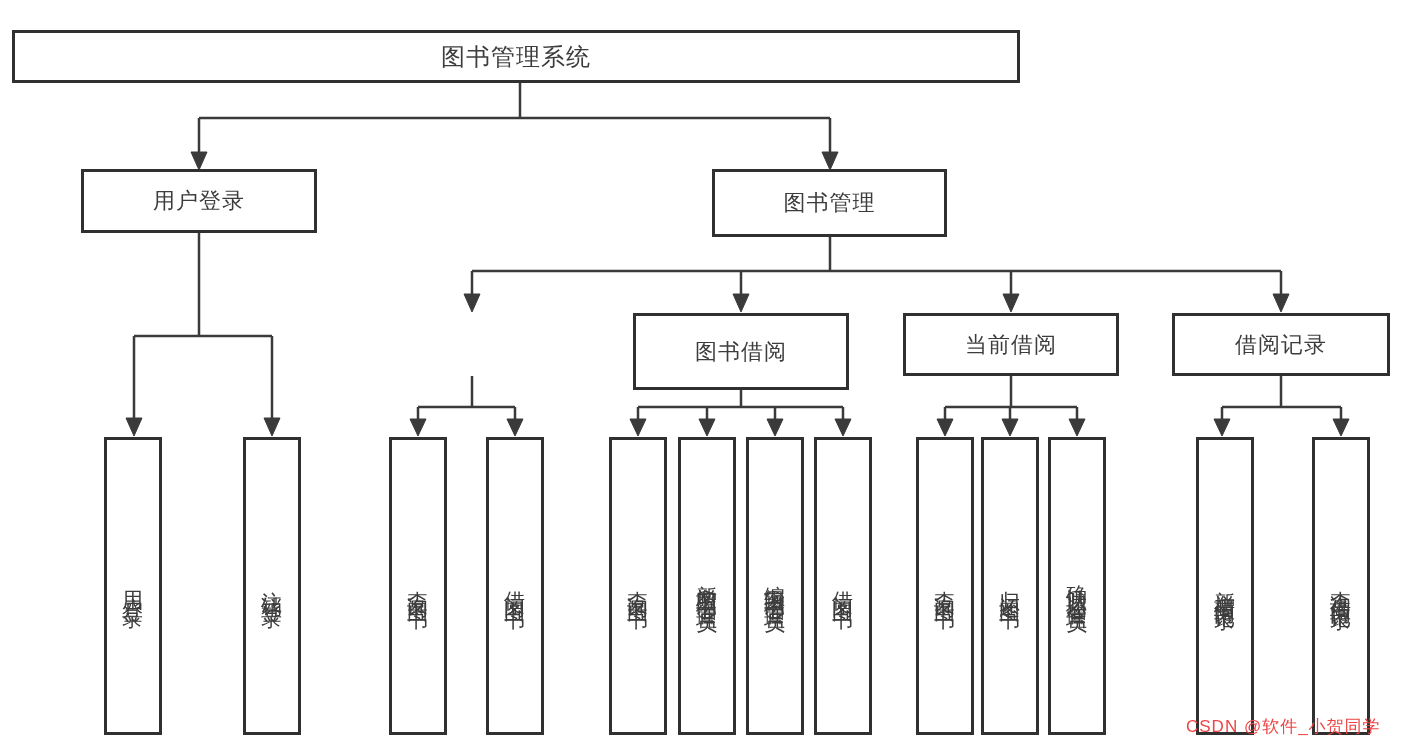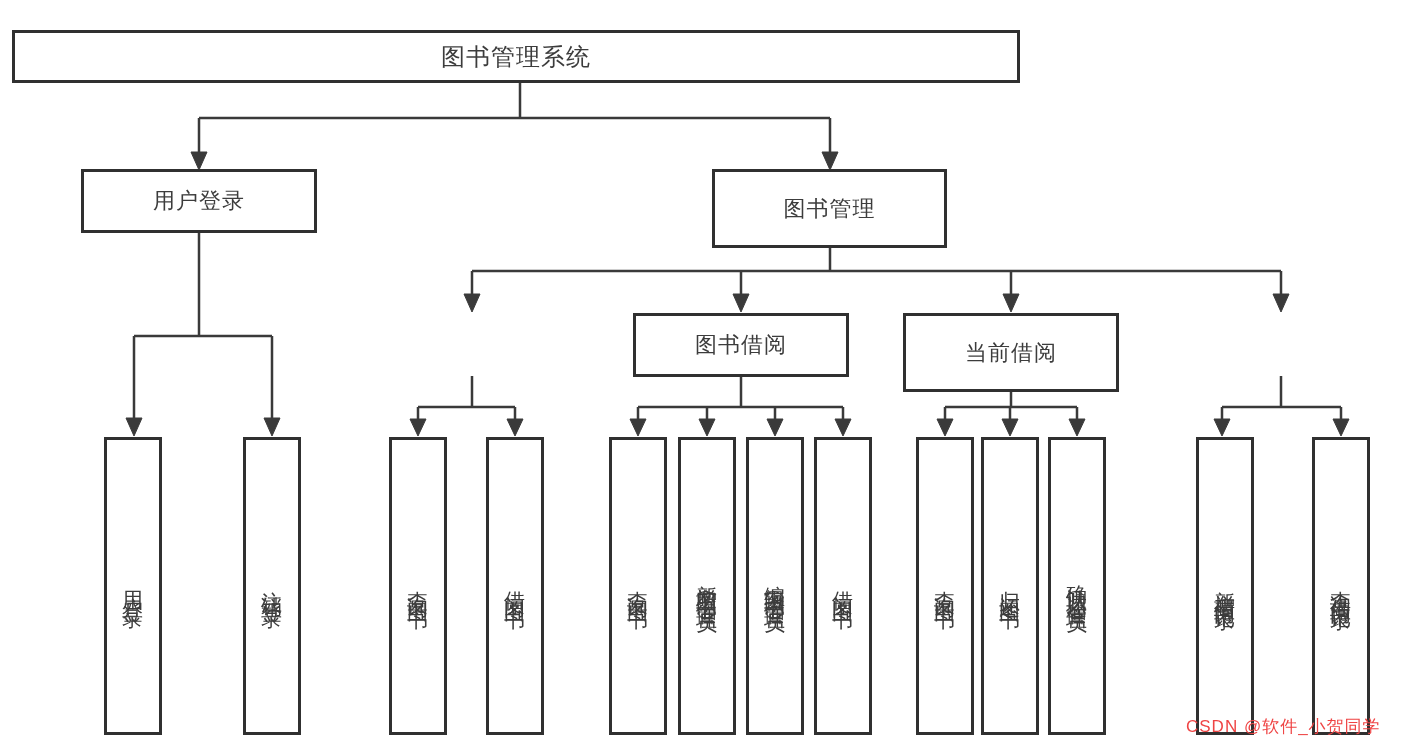--- a/index.html
+++ b/index.html
@@ -95,29 +95,32 @@
     </g>
   </svg>
 
   <div class="box h1" style="left: 12px; top: 14px; width: 1008px; height: 53px; border-color: rgb(48, 48, 48); color: rgb(60, 60, 60); margin-top: 16px;">
     <span>图书管理系统</span>
   </div>
 
   <div class="box h2" style="left: 81px; top: 169px; width: 236px; height: 64px; border-color: rgb(48, 48, 48); color: rgb(60, 60, 60);">
     <span>用户登录</span>
   </div>
-  <div class="box h2" style="left: 712px; top: 169px; width: 235px; height: 79px; border-color: rgb(48, 48, 48); color: rgb(60, 60, 60);">
+  <div class="box h2" style="left: 712px; top: 169px; width: 235px; height: 68px; border-color: rgb(48, 48, 48); color: rgb(60, 60, 60);">
     <span>图书管理</span>
   </div>
 
-  <div class="box h2" style="left: 633px; top: 313px; width: 216px; height: 64px; border-color: rgb(48, 48, 48); color: rgb(60, 60, 60);">
+  <div class="box h2" style="left: 633px; top: 313px; width: 216px; height: 77px; border-color: rgb(48, 48, 48); color: rgb(60, 60, 60);">
     <span>图书借阅</span>
   </div>
-  <div class="box h2" style="left: 903px; top: 313px; width: 216px; height: 79px; border-color: rgb(48, 48, 48); color: rgb(60, 60, 60);">
+  <div class="box h2" style="left: 903px; top: 313px; width: 216px; height: 63px; border-color: rgb(48, 48, 48); color: rgb(60, 60, 60);">
     <span>当前借阅</span>
+  </div>
+  <div class="box h2" style="left: 1172px; top: 313px; width: 218px; height: 63px; border-color: rgb(48, 48, 48); color: rgb(60, 60, 60);">
+    <span>借阅记录</span>
   </div>
 
   <div class="box v" style="left: 104px; top: 437px; width: 58px; height: 298px; border-color: rgb(48, 48, 48); color: rgb(60, 60, 60);">
     <span>用户登录</span>
   </div>
   <div class="box v" style="left: 243px; top: 437px; width: 58px; height: 298px; border-color: rgb(48, 48, 48); color: rgb(60, 60, 60);">
     <span>注销登录</span>
   </div>
 
   <div class="box v" style="left: 389px; top: 437px; width: 58px; height: 298px; border-color: rgb(48, 48, 48); color: rgb(60, 60, 60);">

